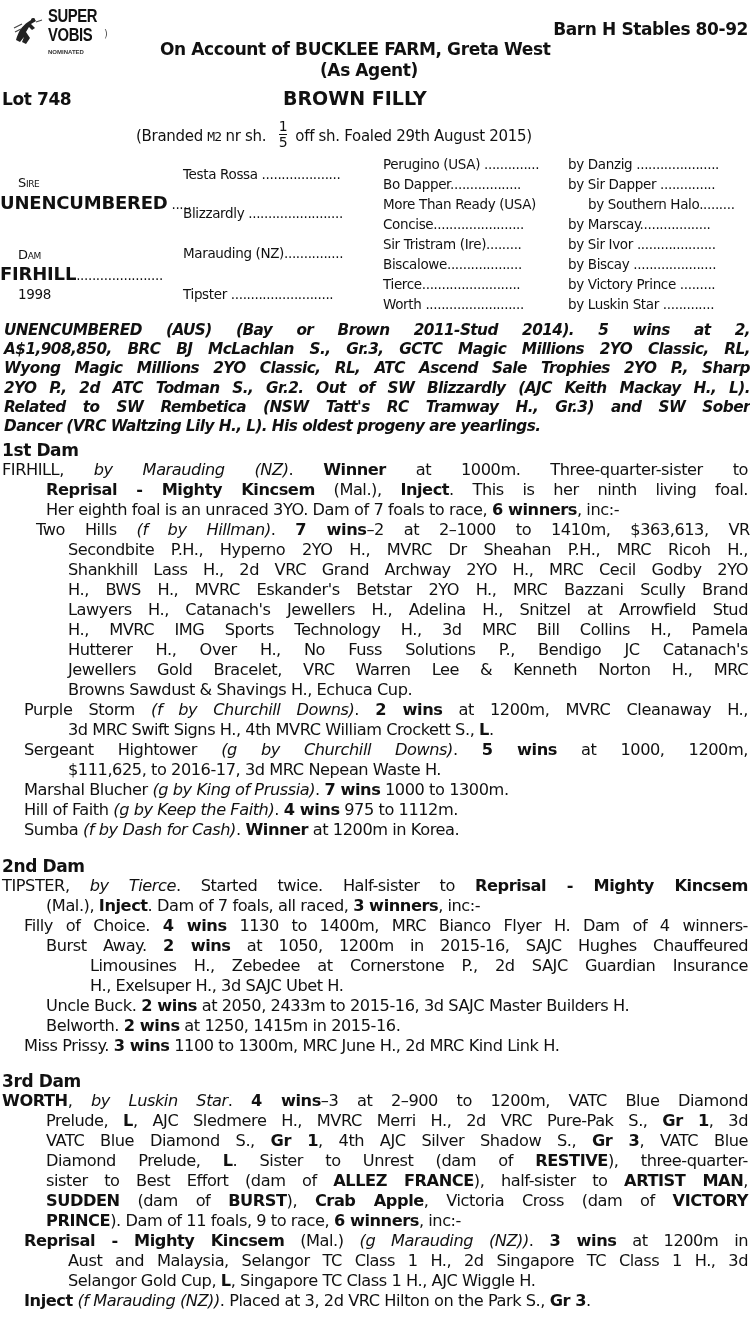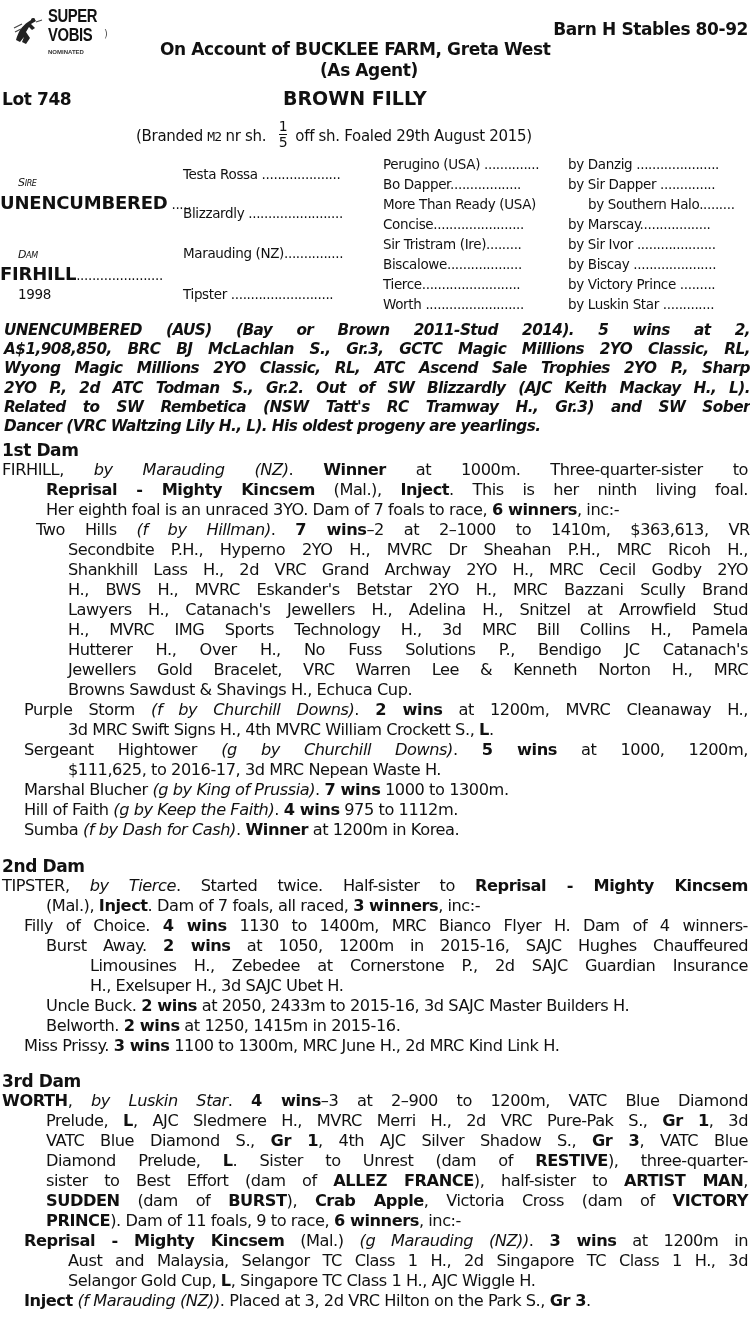--- a/index.html
+++ b/index.html
@@ -21,21 +21,21 @@
   #account { left:160px; top:39px; }
   #agent { left:320px; top:60px; }
   #lot { left:2px; top:89px; font-size:17px; }
   #title { left:283px; top:87px; font-size:19px; letter-spacing:0px; }
   #brand { left:136px; top:121px; font-size:15px; letter-spacing:-0.3px; }
   #brand .m2 { font-family:"DejaVu Sans Mono", monospace; font-size:13px; letter-spacing:-1px; }
   #brand .frac { display:inline-block; vertical-align:middle; text-align:center; font-size:14px; line-height:15px; margin:0 8px 0 8px; position:relative; top:-2px; }
 
   
   .ped { font-size:13.5px; letter-spacing:-0.35px; white-space:nowrap; line-height:20px; }
-  .sc { font-variant:small-caps; font-size:11px;font-style:italic; }
+  .sc { font-variant:small-caps; font-size:13px; }
   .cap { font-weight:bold; font-size:18px; letter-spacing:-0.2px; }
 
   
   .intro { left:4px; top:321px; width:746px; font-weight:bold; font-style:italic; font-size:15.3px; line-height:19.2px; letter-spacing:-0.55px; text-align:justify; }
   .sec { left:2px; font-weight:bold; font-size:17px; letter-spacing:-0.4px; }
   .para { position:absolute; font-size:16.2px; line-height:20px; letter-spacing:-0.45px; text-align:justify; text-align-last:left; }
   .para.full { text-align-last:justify; }
 </style>
 </head>
 <body>

